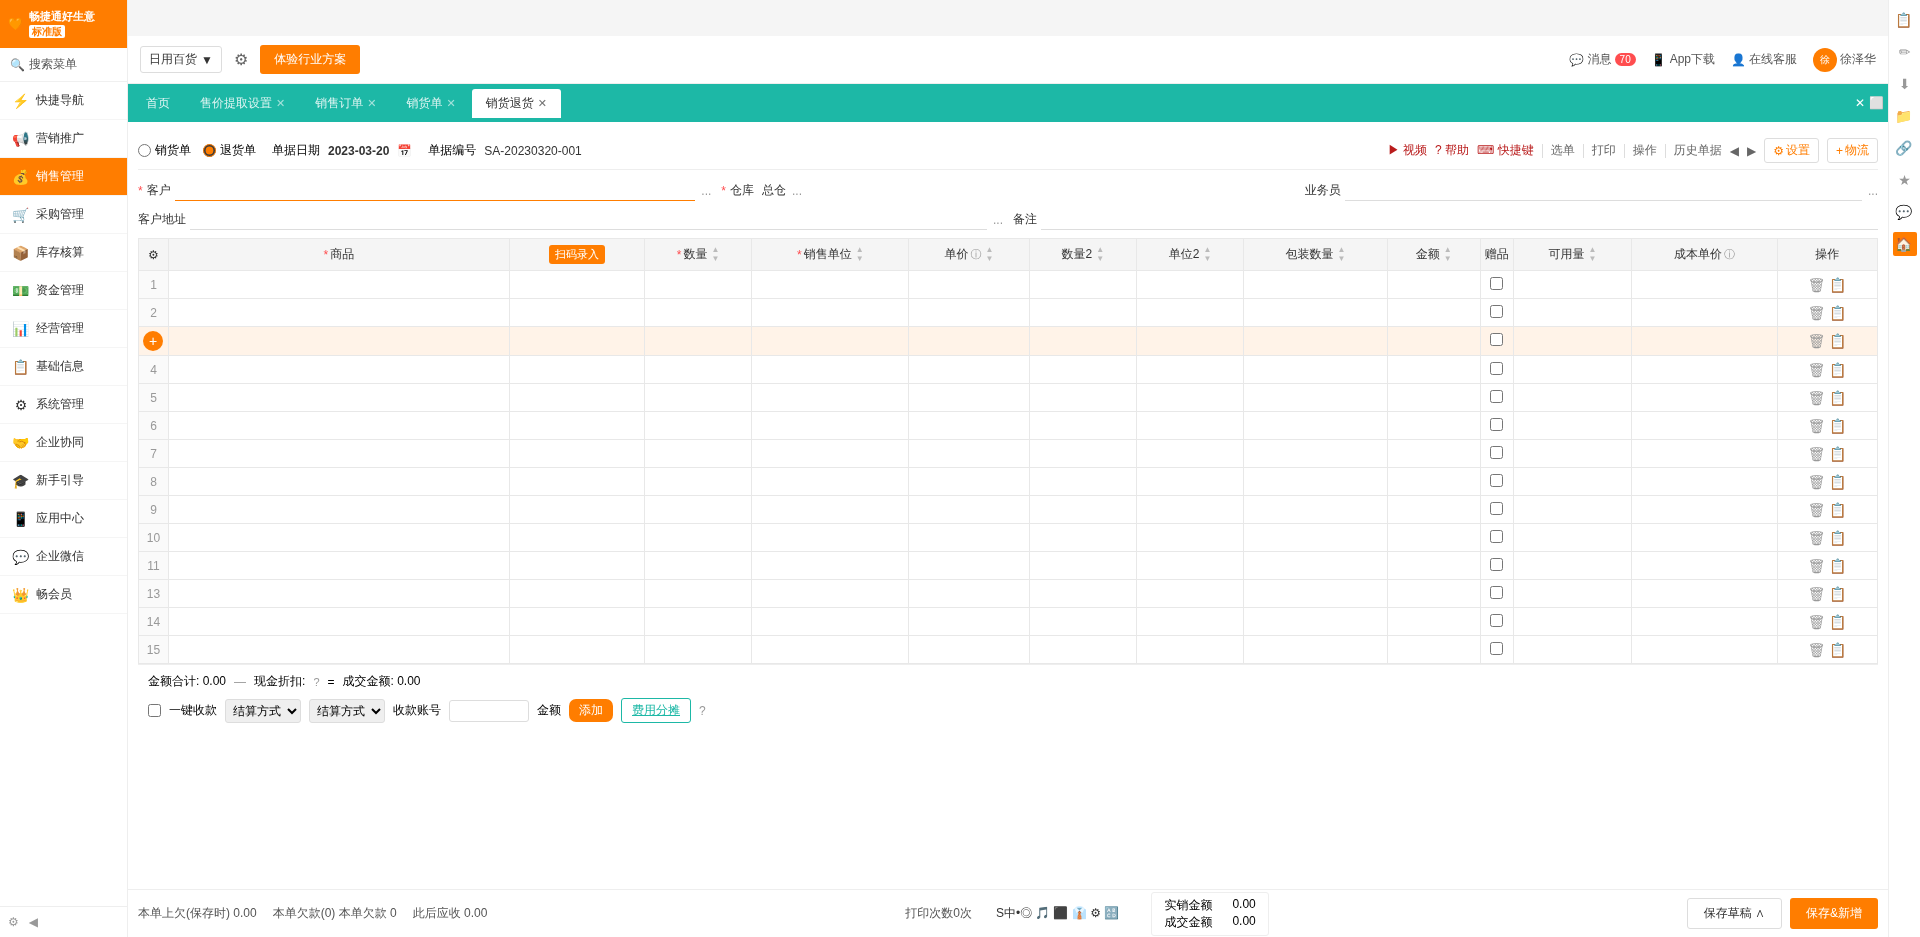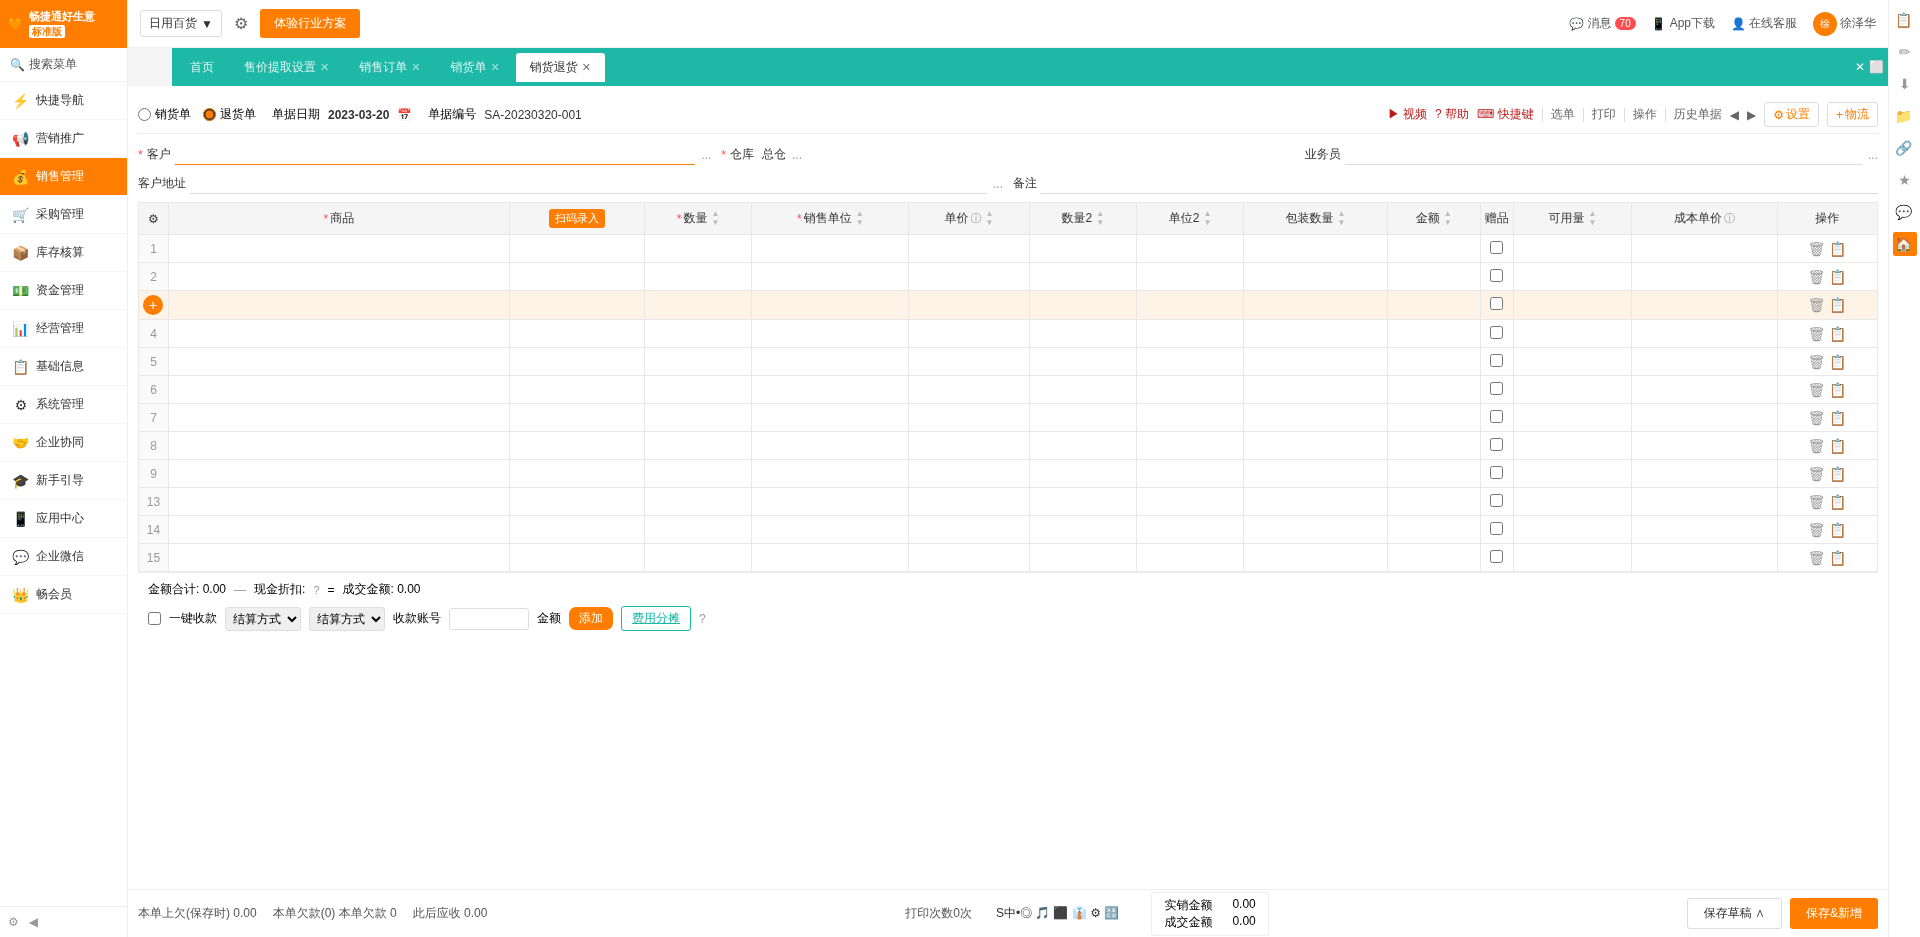--- a/index.html
+++ b/index.html
@@ -12,32 +12,32 @@
     .sidebar-search { display: flex; align-items: center; gap: 4px; padding: 8px 10px; color: #555; cursor: pointer; border-bottom: 1px solid #f0f0f0; }
     .sidebar-item { display: flex; align-items: center; gap: 6px; padding: 10px 12px; color: #333; cursor: pointer; border-bottom: 1px solid #f5f5f5; }
     .sidebar-item.active { background: #ff7d00; color: white; }
     .sidebar-item .icon { font-size: 14px; width: 18px; text-align: center; }
     .sidebar-bottom { margin-top: auto; display: flex; padding: 8px; gap: 10px; align-items: center; border-top: 1px solid #eee; }
 
     
     .main { flex: 1; display: flex; flex-direction: column; overflow: hidden; }
 
     
-    .topbar { height: 48px; background: #fff; display: flex; align-items: center; padding: 0 12px; border-bottom: 1px solid #eee; gap: 16px; }
+    .topbar { height: 48px; background: #fff; display: flex; align-items: center; padding: 0 12px; border-bottom: 1px solid #eee; gap: 16px; margin-top: 36px; }
     .topbar-left { display: flex; align-items: center; gap: 8px; }
     .topbar-select { display: flex; align-items: center; gap: 4px; padding: 4px 8px; border: 1px solid #ddd; border-radius: 3px; color: #333; cursor: pointer; }
     .topbar-settings { color: #666; cursor: pointer; font-size: 16px; padding: 4px; }
     .btn-trial { background: #ff7d00; color: white; border: none; border-radius: 3px; padding: 6px 14px; cursor: pointer; font-size: 12px; }
     .topbar-right { margin-left: auto; display: flex; align-items: center; gap: 16px; color: #555; }
     .topbar-right .badge { background: #ff4d4f; color: white; border-radius: 10px; padding: 1px 5px; font-size: 10px; }
     .topbar-right-item { display: flex; align-items: center; gap: 3px; cursor: pointer; }
     .avatar { width: 24px; height: 24px; border-radius: 50%; background: #ff7d00; color: white; display: flex; align-items: center; justify-content: center; font-size: 10px; }
 
     
-    .tabs { background: #1db8a6; display: flex; align-items: center; height: 38px; padding: 0 4px; gap: 2px; margin-left: 44px; }
+    .tabs { background: #1db8a6; display: flex; align-items: center; height: 38px; padding: 0 4px; gap: 2px; }
     .tab { padding: 6px 14px; color: rgba(255,255,255,0.85); cursor: pointer; border-radius: 3px 3px 0 0; display: flex; align-items: center; gap: 4px; font-size: 12px; }
     .tab.active { background: #fff; color: #333; }
     .tab .close { color: inherit; opacity: 0.7; font-size: 11px; }
     .tab-actions { margin-left: auto; display: flex; gap: 4px; color: white; }
 
     
     .content { flex: 1; overflow-y: auto; background: #fff; padding: 10px; }
 
     
     .form-header { display: flex; align-items: center; gap: 16px; margin-bottom: 10px; padding: 6px 0; border-bottom: 1px solid #eee; }
@@ -612,20 +612,62 @@
           <td></td>
           <td></td>
           <td>
             <div class="row-actions">
               <button>🗑</button>
               <button>📋</button>
             </div>
           </td>
         </tr>
           <tr>
+          <td class="row-num">10</td>
+          <td></td>
+          <td></td>
+          <td></td>
+          <td></td>
+          <td></td>
+          <td></td>
+          <td></td>
+          <td></td>
+          <td></td>
+          <td><input type="checkbox" style=""></td>
+          <td></td>
+          <td></td>
+          <td>
+            <div class="row-actions">
+              <button>🗑</button>
+              <button>📋</button>
+            </div>
+          </td>
+        </tr>
+          <tr>
+          <td class="row-num">11</td>
+          <td></td>
+          <td></td>
+          <td></td>
+          <td></td>
+          <td></td>
+          <td></td>
+          <td></td>
+          <td></td>
+          <td></td>
+          <td><input type="checkbox" style=""></td>
+          <td></td>
+          <td></td>
+          <td>
+            <div class="row-actions">
+              <button>🗑</button>
+              <button>📋</button>
+            </div>
+          </td>
+        </tr>
+          <tr>
           <td class="row-num">13</td>
           <td></td>
           <td></td>
           <td></td>
           <td></td>
           <td></td>
           <td></td>
           <td></td>
           <td></td>
           <td></td>

